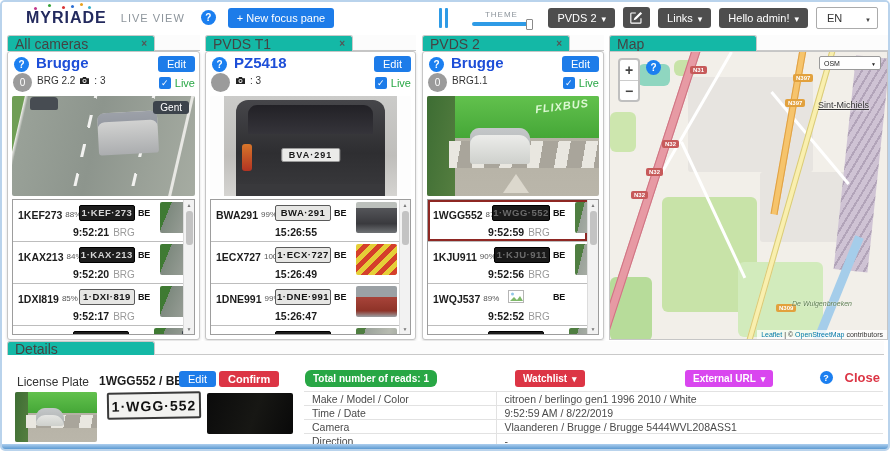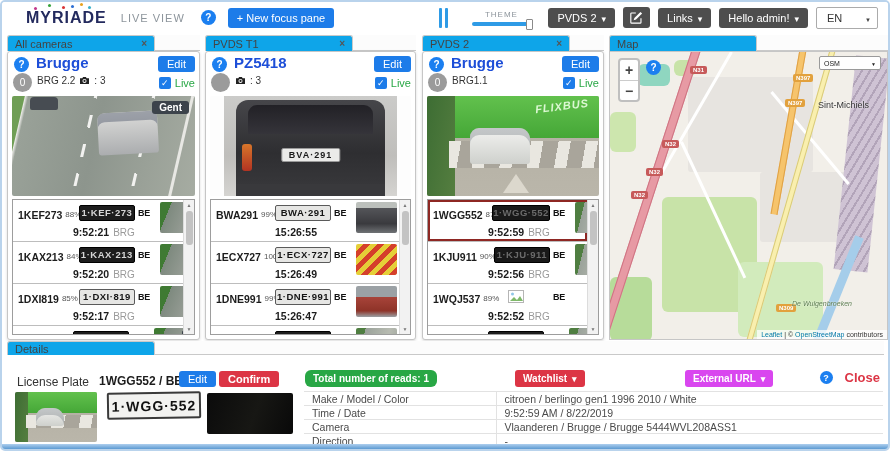--- a/index.html
+++ b/index.html
@@ -31,22 +31,22 @@
   .theme-track { position:relative; height:4px; background:#2e9be6; border-radius:2px; }
   .theme-handle { position:absolute; right:-3px; top:-3px; width:7px; height:11px; background:#fff; border:1px solid #8a8a8a; border-radius:1px; }
   .icon-btn { padding:4px 7px; }
   .lang-select { display:flex; align-items:center; justify-content:space-between; width:62px; height:22px; border:1px solid #ababab;
     border-radius:2px; background:#fff; font-size:11px; color:#333; padding:0 6px 0 10px; cursor:pointer; }
   .lang-select .sel-caret::after { content:"▼"; font-size:6px; color:#444; }
 
   
   .pane { position:absolute; top:33px; height:305px; }
   .tabbar { height:16px; border-bottom:1px solid #c9c9c9; background:#fcfcfc; display:flex; }
-  .tab { display:flex; align-items:center; justify-content:space-between; width:148px; background:#0ea5e9; border:1px solid #c9c9c9;
-    border-bottom:none; border-radius:3px 3px 0 0; font-size:11px; color:#444; padding:0 7px; margin-bottom:-1px; }
+  .tab { display:flex; align-items:center; justify-content:space-between; width:148px; background:#14b8a6; border:1px solid #c9c9c9;
+    border-bottom:none; border-radius:3px 3px 0 0; font-size:14px; color:#444; padding:0 7px; margin-bottom:-1px; }
   .tab-close { color:#555; font-weight:bold; font-size:10px; cursor:pointer; }
   .tab-close::after { content:"×"; }
   .card { height:289px; border:1px solid #c6c6c6; border-radius:3px; box-shadow:0 1px 3px rgba(0,0,0,.15); background:#fff;
     padding:4px; display:flex; flex-direction:column; }
   .card-head { position:relative; height:37px; flex:none; }
   .ch-help { position:absolute; left:2px; top:1px; }
   .ch-title { position:absolute; left:24px; top:-2px; font-size:15px; font-weight:600; color:#1d4ed8; }
   .ch-badge { position:absolute; left:1px; top:17px; width:19px; height:19px; border-radius:50%; background:#9b9b9b; color:#fff;
     font-size:10px; display:flex; align-items:center; justify-content:center; }
   .ch-sub { position:absolute; left:25px; top:19px; font-size:10px; color:#333; display:flex; align-items:center; gap:4px; }
@@ -60,21 +60,21 @@
 
   
   .scene { position:relative; height:100px; margin-top:3px; border-radius:2px; overflow:hidden; flex:none; }
   .scene1 { background:linear-gradient(103deg,#6f9e55 0%,#6f9e55 6%,#e9e9e5 6.5%,#99a198 8%,#8d958d 45%,#a6aca2 100%); }
   .lane { position:absolute; width:3px; top:-12px; height:130%; background:repeating-linear-gradient(#f2f2f0 0 13px,transparent 13px 30px); transform:rotate(13deg); }
   .l1 { left:38%; } .l2 { left:70%; }
   .edge-line { position:absolute; width:3px; top:-12px; height:130%; left:91%; background:#e8e8e4; transform:rotate(13deg); }
   .car-far { position:absolute; left:10%; top:1%; width:28px; height:13px; background:#474c52; border-radius:4px 4px 2px 2px; }
   .van-hwy { position:absolute; left:47%; top:16%; width:60px; height:42px; background:linear-gradient(#dcdcda,#abadaf);
     border-radius:7px 7px 3px 3px; box-shadow:inset 0 9px 0 rgba(62,72,95,.4); transform:rotate(-3deg); }
-  .overlay-sign { position:absolute; right:6px; top:5px; background:#3c434b; color:#fff; font-size:10px; font-weight:bold;
+  .overlay-sign { position:absolute; right:6px; top:5px; background:#3c434b; color:#fff; font-size:10px; font-weight:normal;
     padding:1px 7px; border-radius:3px; }
   .scene2 { background:#fdfdfd; }
   .s2-road { position:absolute; left:7%; right:7%; top:0; bottom:0; background:linear-gradient(#cbcbc9,#bfbebb 60%,#d5d4d1); }
   .s2-van { position:absolute; left:13%; right:13%; top:4%; bottom:0; background:linear-gradient(#46464a,#2e2e31 55%,#3a3a3d); border-radius:12px 12px 2px 2px; }
   .s2-window { position:absolute; left:8%; right:8%; top:5%; height:30%; background:linear-gradient(#222126,#35343a); border-radius:9px 9px 0 0; }
   .s2-plate { position:absolute; left:50%; top:50%; transform:translateX(-50%); background:#ebebe9; color:#1a1a1a; font-weight:bold;
     font-size:9px; letter-spacing:1px; padding:1px 7px; border-radius:2px; border:1px solid #9a9a9a; }
   .s2-light { position:absolute; left:4%; top:46%; width:10px; height:27px; background:linear-gradient(#d8762a,#b23322); border-radius:3px; }
   .s2-bumper { position:absolute; left:0; right:0; bottom:0; height:13%; background:#39393c; }
   .scene3 { background:linear-gradient(#b2aea2,#bab6aa); }
@@ -490,21 +490,21 @@
       <div class="mp road road-pink" style="left:86px; top:-15px; height:335px; transform:rotate(18deg);"></div>
       <div class="mp road road-orange" style="left:190px; top:-5px; height:170px; transform:rotate(10deg);"></div>
       <div class="mp road road-yellow" style="left:222px; top:-10px; height:330px; transform:rotate(16deg);"></div>
       <span class="badge-road badge-red" style="left:80px; top:14px;">N31</span>
       <span class="badge-road badge-org" style="left:183px; top:22px;">N397</span>
       <span class="badge-road badge-org" style="left:175px; top:47px;">N397</span>
       <span class="badge-road badge-red" style="left:52px; top:88px;">N32</span>
       <span class="badge-road badge-red" style="left:36px; top:116px;">N32</span>
       <span class="badge-road badge-red" style="left:21px; top:139px;">N32</span>
       <span class="badge-road badge-org" style="left:166px; top:252px;">N309</span>
-      <span class="map-label" style="left:208px; top:48px;">Sint-Michiels</span>
+      <span class="map-label" style="left:208px; top:48px;text-decoration:underline;">Sint-Michiels</span>
       <span class="map-label-small" style="left:182px; top:248px;">De Wulgenbroeken</span>
       <div class="zoom-ctl">
         <div class="zoom-btn">+</div>
         <div class="zoom-btn">−</div>
       </div>
       <span class="help-icon map-help"></span>
       <div class="layer-select">
             <span>OSM</span>
             <span class="sel-caret"></span>
           </div>

